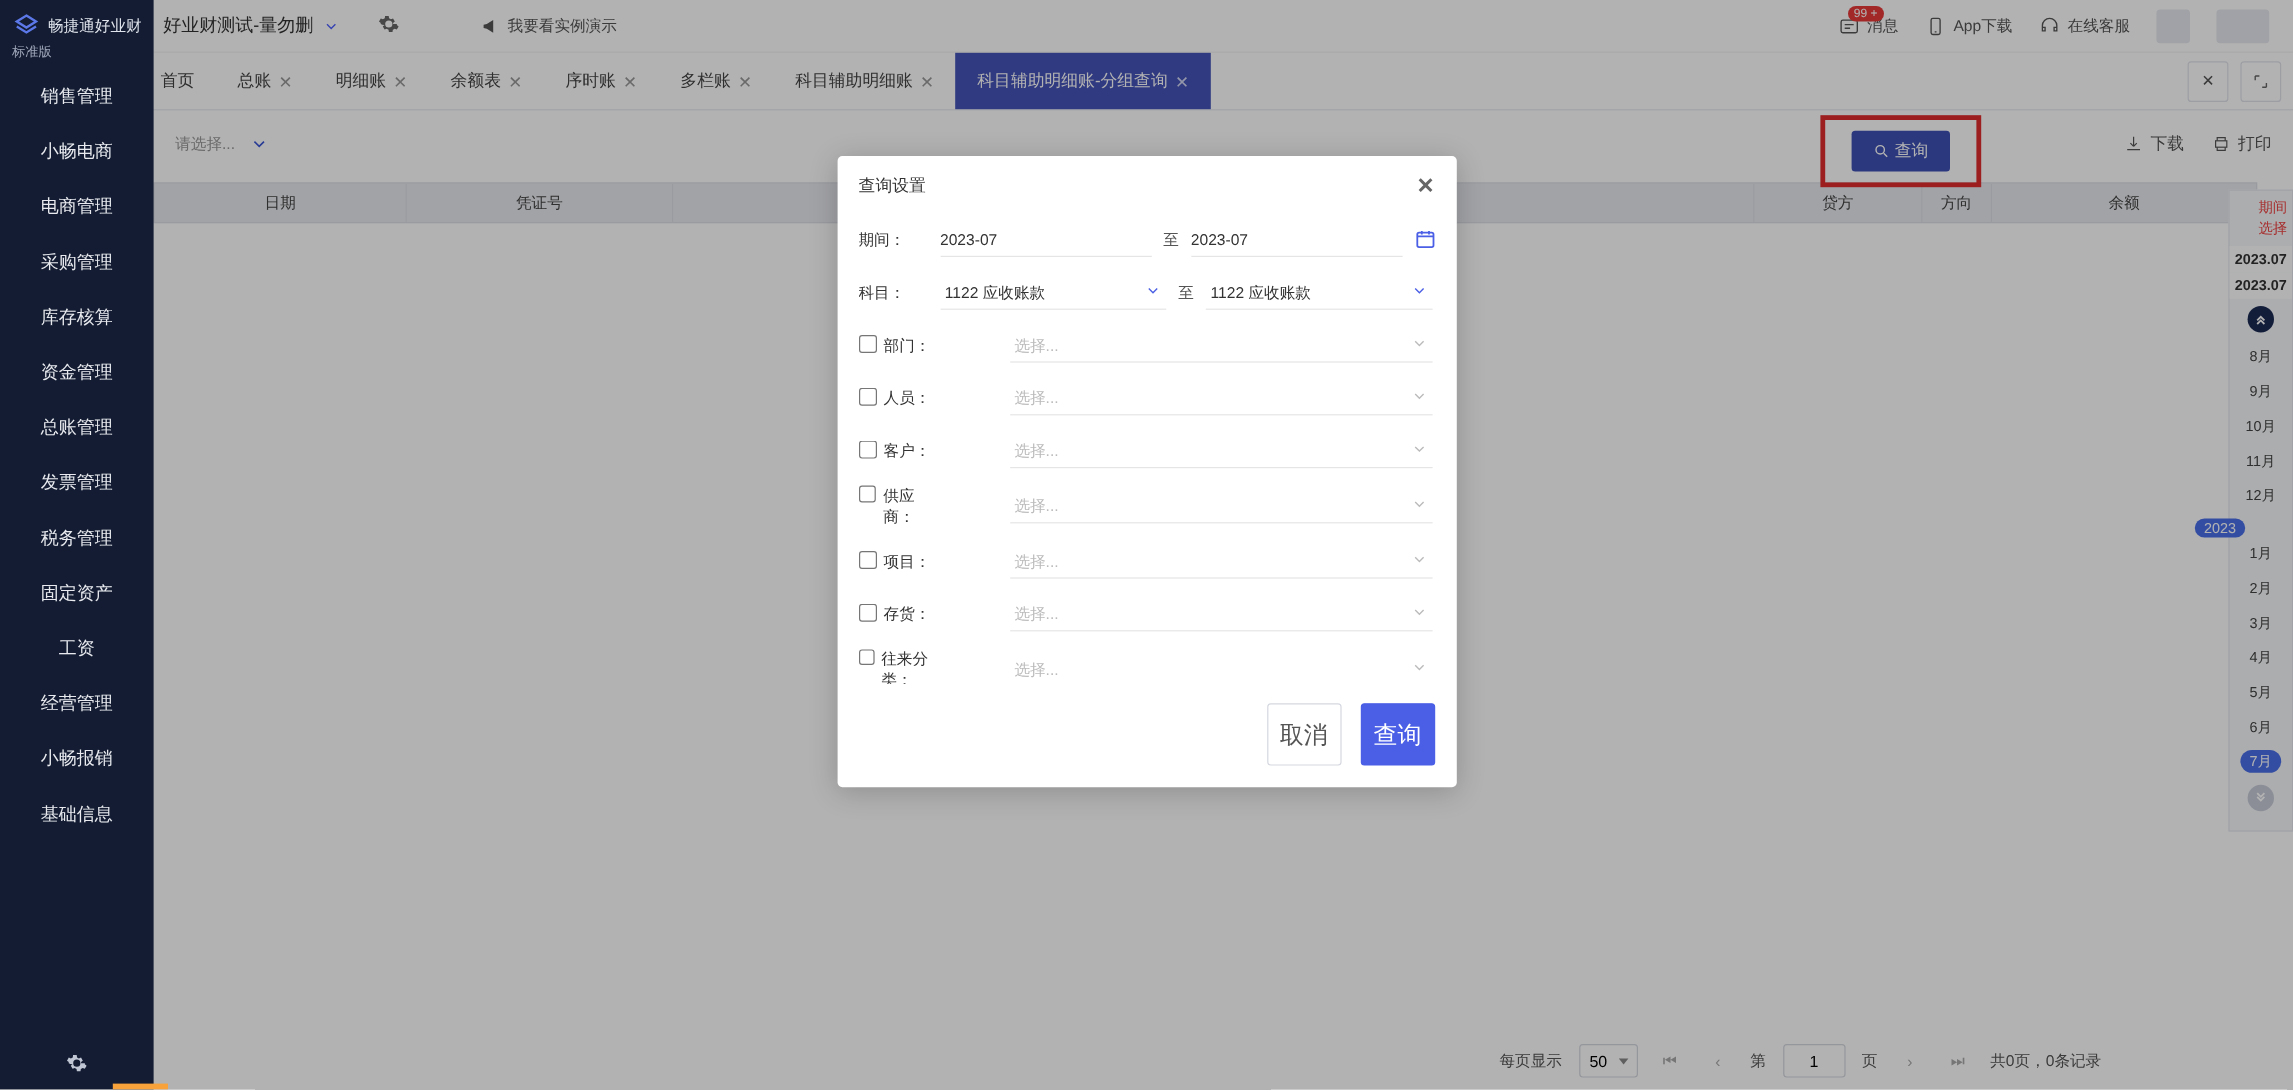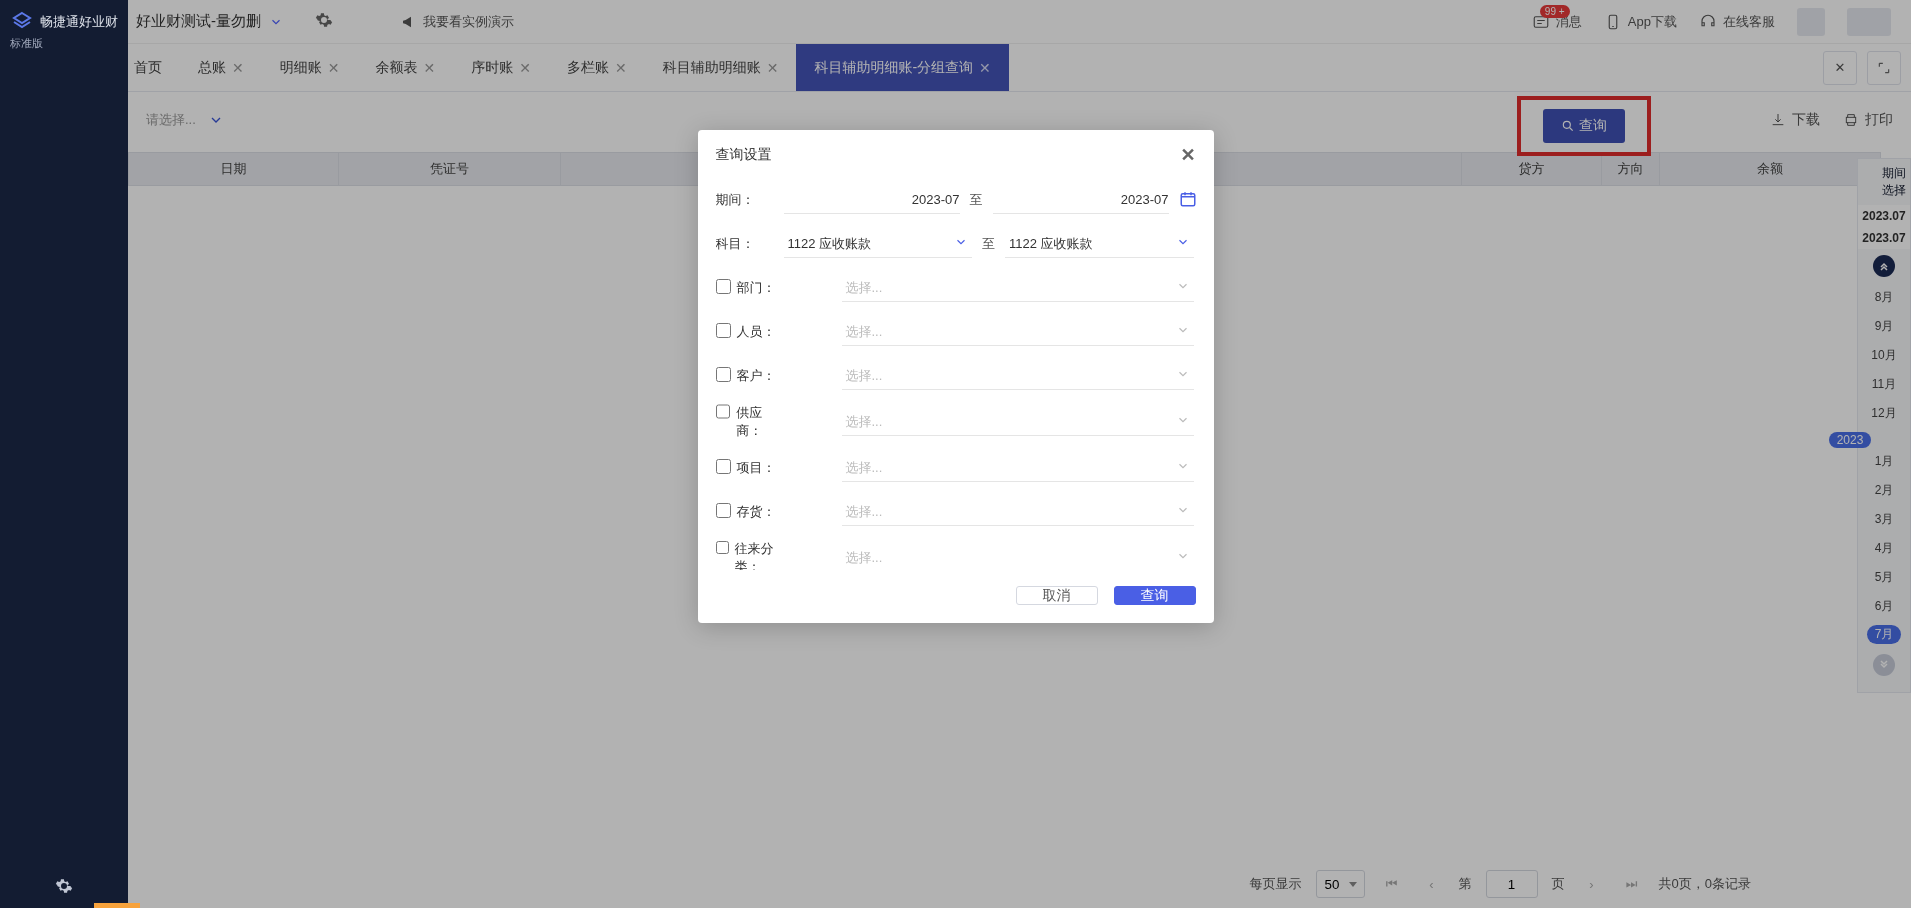--- a/index.html
+++ b/index.html
@@ -51,21 +51,21 @@
   .tool-action svg { width: 16px; height: 16px; fill: none; stroke: #555; stroke-width: 1.5; }
   .toolbar-right { margin-left: auto; display: flex; align-items: center; gap: 23px; }
 
   
   .table-head { position: absolute; left: 128px; top: 152px; right: 30px; height: 34px; background: #e8eaef; display: flex; align-items: center; font-size: 13px; color: #444; z-index: 10; border: 1px solid #dcdfe6;}
   .th { border-right: 1px solid #dcdfe6; height: 100%; display: flex; align-items: center; justify-content: center; }
   .th:last-child { border-right: none; }
 
   
   .period-panel { position: absolute; right: 0; top: 158px; width: 54px; background: #f7f8fa; border: 1px solid #e5e8ef; z-index: 20; font-size: 12px; text-align: center; padding-bottom: 10px;}
-  .pp-title { padding: 6px 2px; color: #0f172a; margin-left: 20px; }
+  .pp-title { padding: 6px 2px; color: #ef4444; margin-left: 20px; }
   .pp-year { background: #fff; padding: 4px 0; color: #333; font-weight: bold; }
   .pp-arrow { width: 22px; height: 22px; border-radius: 50%; background: #1b2a54; color: #fff; margin: 6px auto; display: flex; align-items: center; justify-content: center; cursor: pointer;}
   .pp-arrow.down{ background: #c7ccd9;}
   .pp-month { padding: 6px 0; cursor: pointer; color: #444;}
   .pp-badge { display: inline-block; background: #4a6fe9; color: #fff; border-radius: 10px; padding: 1px 8px; margin: 4px 0; }
   .pp-badge.year { position: absolute; right: 50px; background: #4a6fe9; }
   
   
   .footer { position: absolute; left: 116px; bottom: 0; right: 0; height: 48px; display: flex; align-items: center; justify-content: flex-end; gap: 14px; padding-right: 160px; color: #555; font-size: 13px; z-index: 10;}
   .footer select { border: 1px solid #d5d8e0; height: 28px; padding: 0 24px 0 8px; border-radius: 3px; background: #fff; appearance: none; }
@@ -77,45 +77,61 @@
   
   .modal { position: absolute; left: 50%; top: 130px; transform: translateX(-50%); width: 516px; background: #fff; border-radius: 4px; z-index: 100; box-shadow: 0 4px 24px rgba(0,0,0,0.2); }
   .modal-head { display: flex; align-items: center; justify-content: space-between; padding: 14px 18px; font-size: 14px; color: #333; }
   .modal-head .x { cursor: pointer; color: #666; font-size: 18px; font-weight: bold;}
   .modal-body { padding: 4px 12px 4px 18px; }
   .mb-scroll { max-height: 386px; overflow-y: auto; padding-right: 8px; position:relative;}
   .row { display: flex; align-items: center; margin-bottom: 12px; gap: 10px; min-height: 32px; }
   .row-label { width: 58px; color: #333; flex-shrink: 0; }
   .row-label.chk { display: flex; align-items: flex-start; gap: 6px; width: 72px; }
   .row-label input[type=checkbox]{ width:15px;height:15px; border:1px solid #ccc; cursor:pointer;}
-  .date-field { flex: 1; text-align: right; border: none; border-bottom: 1px solid #e5e5e5; height: 28px; color: #333; font-size: 13px; outline:none;}
+  .date-field { flex: 1; text-align: left; border: none; border-bottom: 1px solid #e5e5e5; height: 28px; color: #333; font-size: 13px; outline:none;}
   .to-label { color: #555; }
   .cal-icon svg { width: 18px; height: 18px; stroke: #4a5fe5; fill: none; cursor:pointer;}
   .sel-field { flex: 1; border: none; border-bottom: 1px solid #e5e5e5; height: 28px; padding: 0 22px 0 4px; color: #333; font-size: 13px; position: relative; display: flex; align-items: center; }
   .sel-field.placeholder { color: #bbb; margin-left: 44px; }
   .sel-chev { position: absolute; right: 4px; }
   .sel-chev svg { width: 14px; height: 14px; stroke: #4a5fe5; fill: none; stroke-width: 2;}
   .sel-chev.gray svg{ stroke:#bbb;}
   .modal-foot { padding: 12px 18px 18px; display: flex; justify-content: flex-end; gap: 16px; }
-  .btn { height: 19px; padding: 0 26px; border-radius: 3px; font-size: 14px; cursor: pointer; border: 1px solid #d5d8e0; background: #fff; color: #555; }
+  .btn { height: 52px; padding: 0 10px; border-radius: 3px; font-size: 20px; cursor: pointer; border: 1px solid #d5d8e0; background: #fff; color: #555; }
   .btn.primary { background: #4a5fe5; color: #fff; border-color: #4a5fe5; }
   
   .progress-strip { position:absolute; left:94px; bottom:0; width:46px; height:5px; background:#f7a23b; z-index:70;}
 </style>
 </head>
 <body>
 
 <div class="sidebar">
   <div class="sidebar-logo">
     <svg viewBox="0 0 24 24">
         <path d="M12 3 L20 8 L12 13 L4 8 Z M4 12 L12 17 L20 12" fill="none" stroke="#5c78e8" stroke-width="2"></path>
       </svg>
     <span class="sidebar-logo-text">畅捷通好业财</span>
   </div>
   <div class="sidebar-version">标准版</div>
+  <div id="sidebar-items">
+      <div class="sidebar-item">销售管理</div>
+      <div class="sidebar-item">小畅电商</div>
+      <div class="sidebar-item">电商管理</div>
+      <div class="sidebar-item">采购管理</div>
+      <div class="sidebar-item">库存核算</div>
+      <div class="sidebar-item">资金管理</div>
+      <div class="sidebar-item">总账管理</div>
+      <div class="sidebar-item">发票管理</div>
+      <div class="sidebar-item">税务管理</div>
+      <div class="sidebar-item">固定资产</div>
+      <div class="sidebar-item">工资</div>
+      <div class="sidebar-item">经营管理</div>
+      <div class="sidebar-item">小畅报销</div>
+      <div class="sidebar-item">基础信息</div>
+    </div>
   <div class="sidebar-gear">
     <svg viewBox="0 0 24 24">
         <path d="M12 8a4 4 0 100 8 4 4 0 000-8zm9 4a7 7 0 01-.1 1.2l2 1.6-2 3.4-2.4-1a7 7 0 01-2 1.2l-.4 2.6h-4l-.4-2.6a7 7 0 01-2-1.2l-2.4 1-2-3.4 2-1.6A7 7 0 013 12a7 7 0 01.1-1.2l-2-1.6 2-3.4 2.4 1a7 7 0 012-1.2L7.9 3h4l.4 2.6a7 7 0 012 1.2l2.4-1 2 3.4-2 1.6c.1.4.1.8.1 1.2z"></path>
       </svg>
   </div>
 </div>
 
 <div class="topbar">
   <div class="workspace">
     <span>好业财测试-量勿删</span>

